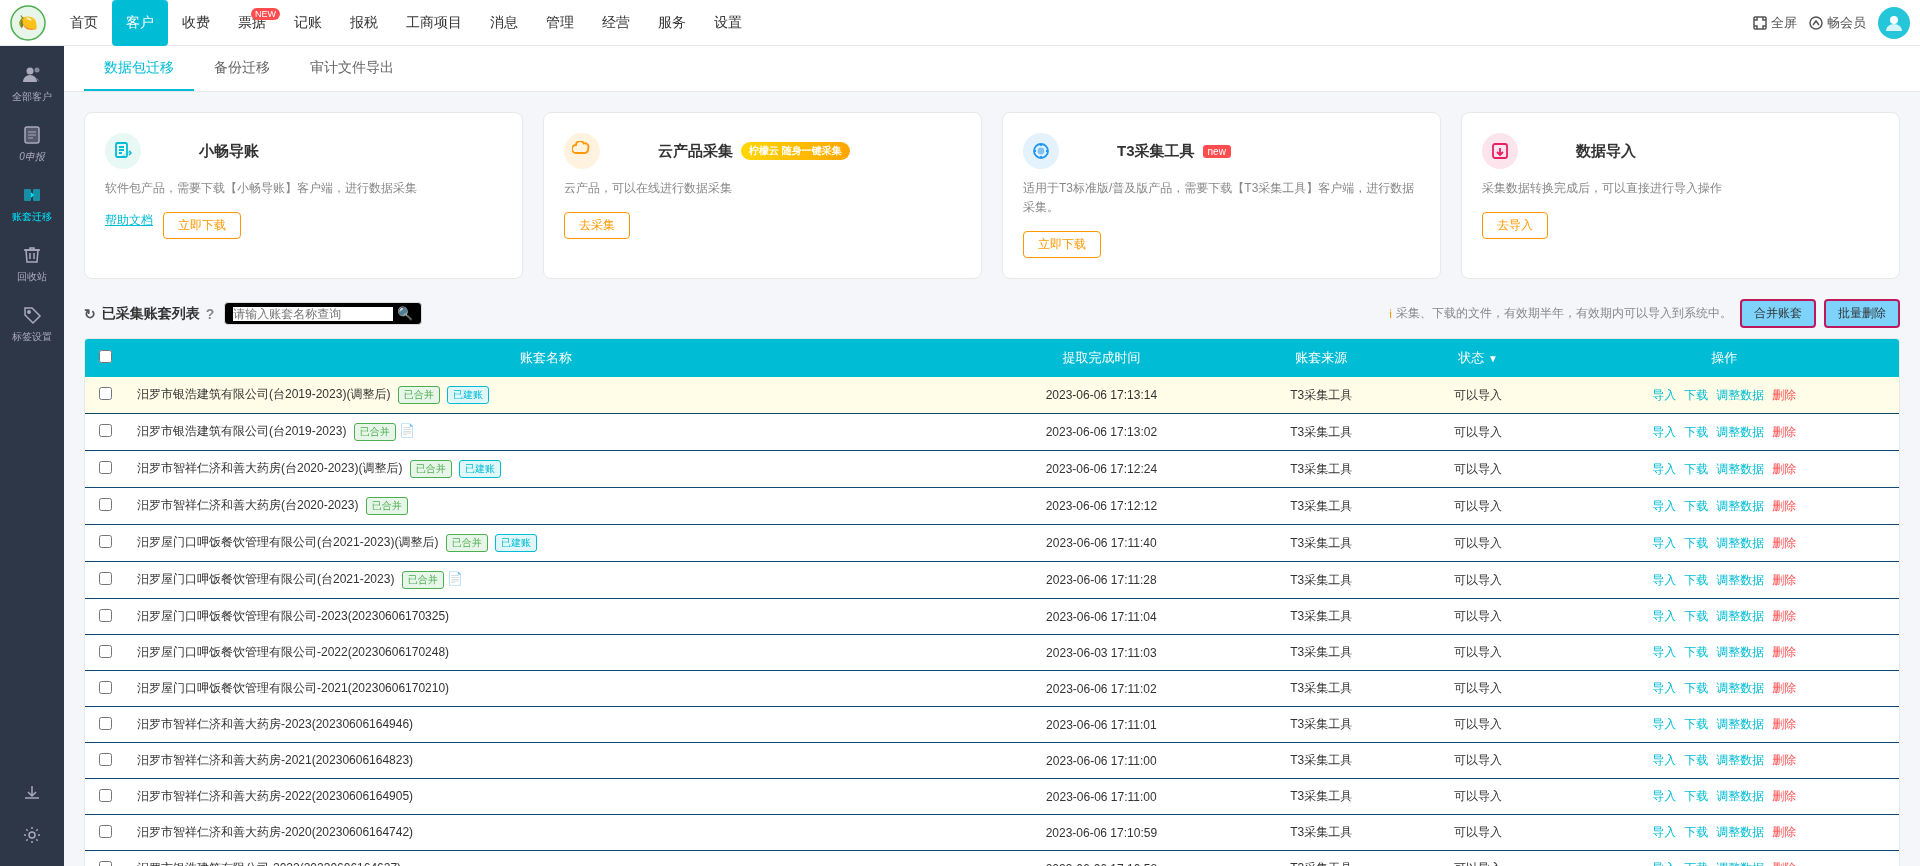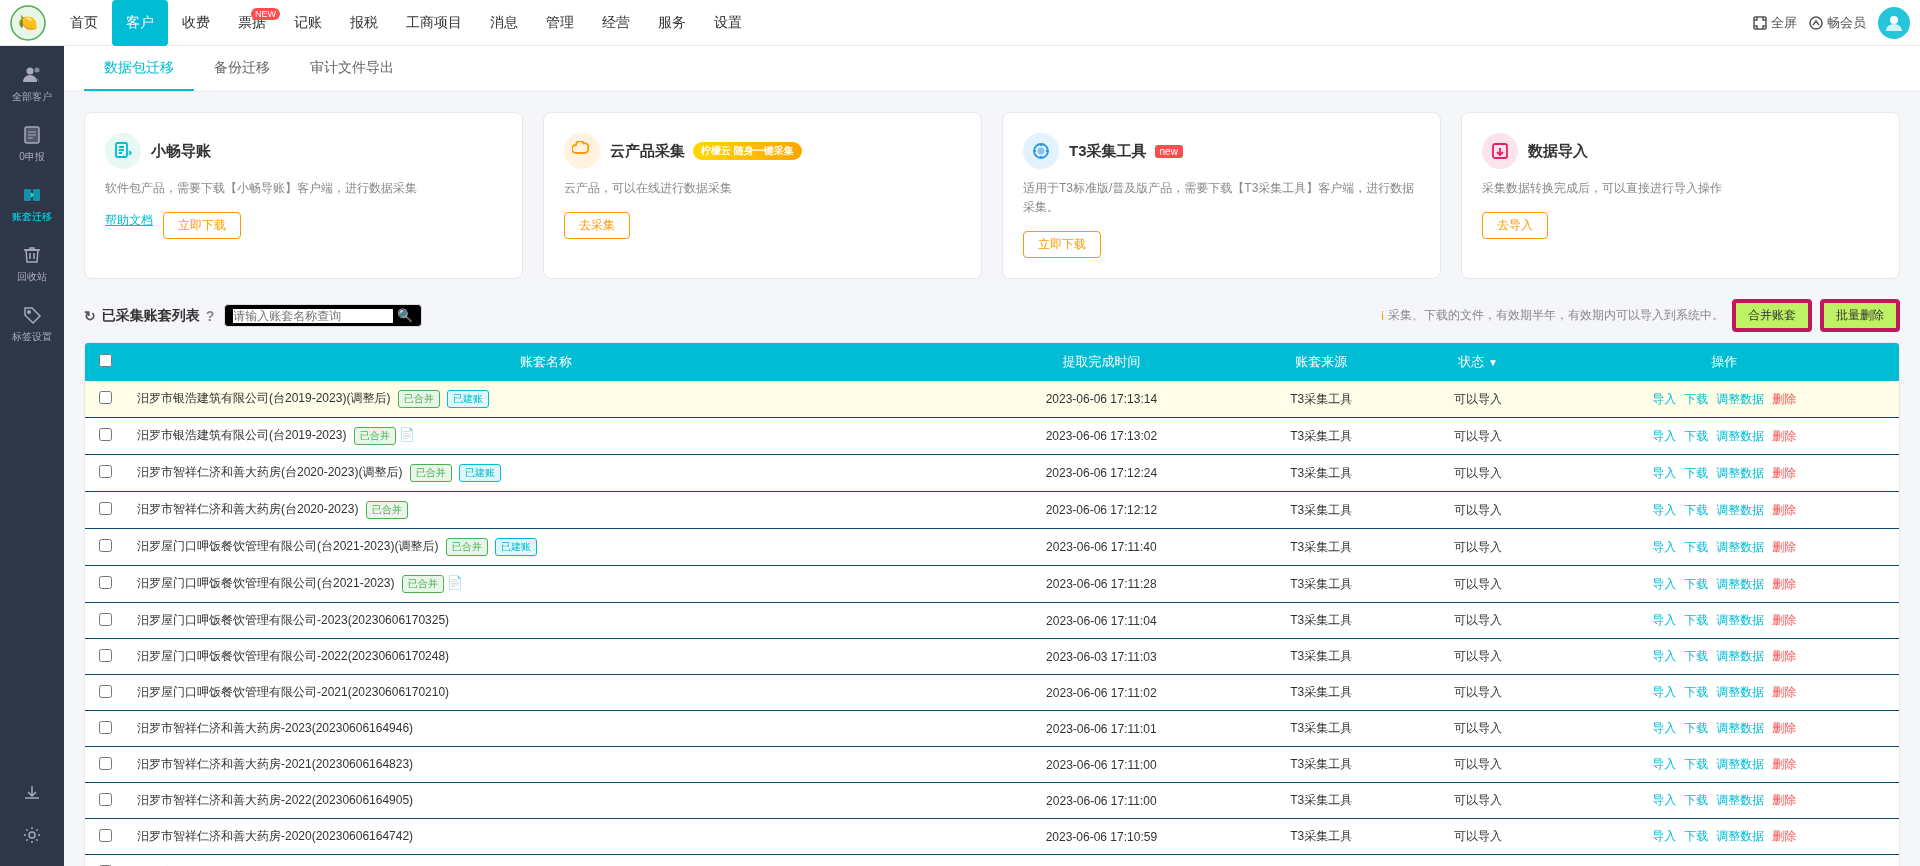--- a/index.html
+++ b/index.html
@@ -82,21 +82,21 @@
       border: 1px solid #e8e8e8; min-height: 130px; position: relative;
     }
     .card-header { display: flex; align-items: center; gap: 10px; margin-bottom: 10px; }
     .card-icon {
       width: 36px; height: 36px; border-radius: 50%; display: flex; align-items: center; justify-content: center; font-size: 18px;
     }
     .card-icon.green { background: #e8f8f5; color: #00bcd4; }
     .card-icon.orange { background: #fff3e0; color: #ff9800; }
     .card-icon.blue { background: #e3f2fd; color: #2196f3; }
     .card-icon.red { background: #fce4ec; color: #e91e63; }
-    .card-title { font-size: 15px; font-weight: bold; color: #333; }
+    .card-title { font-size: 15px; font-weight: bold; color: #333; margin-left: 48px; }
     .card-title-row { display: flex; align-items: center; gap: 8px; }
     .new-badge {
       background: #ff4d4f; color: #fff; font-size: 10px; padding: 1px 5px;
       border-radius: 3px;
     }
     .lemon-badge {
       background: linear-gradient(to right, #ffd700, #ffa500); color: #fff;
       font-size: 10px; padding: 2px 8px; border-radius: 12px; font-weight: bold;
     }
     .card-desc { font-size: 12px; color: #888; line-height: 1.6; margin-top: 6px; }
@@ -116,21 +116,21 @@
     .refresh-icon { cursor: pointer; color: #555; }
     .search-box {
       display: flex; align-items: center; border: 1px solid #ddd; border-radius: 4px;
       background: #000000; padding: 3px 8px; gap: 4px;
     }
     .search-box input {
       border: none; outline: none; font-size: 12px; width: 160px; color: #333;
     }
     .hint-text { color: #888; font-size: 12px; display: flex; align-items: center; gap: 4px; }
     .btn-action {
-      background: #bef264; border: 4px solid #be185d; padding: 4px 12px;
+      background: #7dd3fc; border: 2px solid #be185d; padding: 4px 12px;
       border-radius: 4px; cursor: pointer; font-size: 12px; color: #333;
     }
 
     
     .data-table { width: 100%; border-collapse: collapse; background: #fff; }
     .data-table thead tr { background: #00bcd4; color: #fff; }
     .data-table thead th {
       padding: 10px 12px; text-align: center; font-weight: 500; font-size: 13px;
       white-space: nowrap;
     }
@@ -220,21 +220,21 @@
       <span style="font-size:10px;">全部客户</span>
     </div>
     <div class="sidebar-item">
       <div class="sidebar-icon">
         <svg width="20" height="20" viewBox="0 0 20 20" fill="currentColor">
           <rect x="3" y="2" width="14" height="16" rx="2" opacity="0.3"></rect>
           <rect x="3" y="2" width="14" height="16" rx="2" fill="none" stroke="currentColor" stroke-width="1.5"></rect>
           <path d="M6 7h8M6 10h8M6 13h5" stroke="currentColor" stroke-width="1.2"></path>
         </svg>
       </div>
-      <span style="font-size:10px;">0申报</span>
+      <span style="font-size:10px;font-style:italic;">0申报</span>
     </div>
     <div class="sidebar-item active">
       <div class="sidebar-icon">
         <svg width="20" height="20" viewBox="0 0 20 20" fill="currentColor">
           <rect x="2" y="4" width="7" height="12" rx="1" opacity="0.5"></rect>
           <rect x="11" y="4" width="7" height="12" rx="1" opacity="0.5"></rect>
           <path d="M9 10h2M9 8l2 2-2 2" stroke="currentColor" stroke-width="1.5" fill="none"></path>
         </svg>
       </div>
       <span style="font-size:10px;">账套迁移</span>

